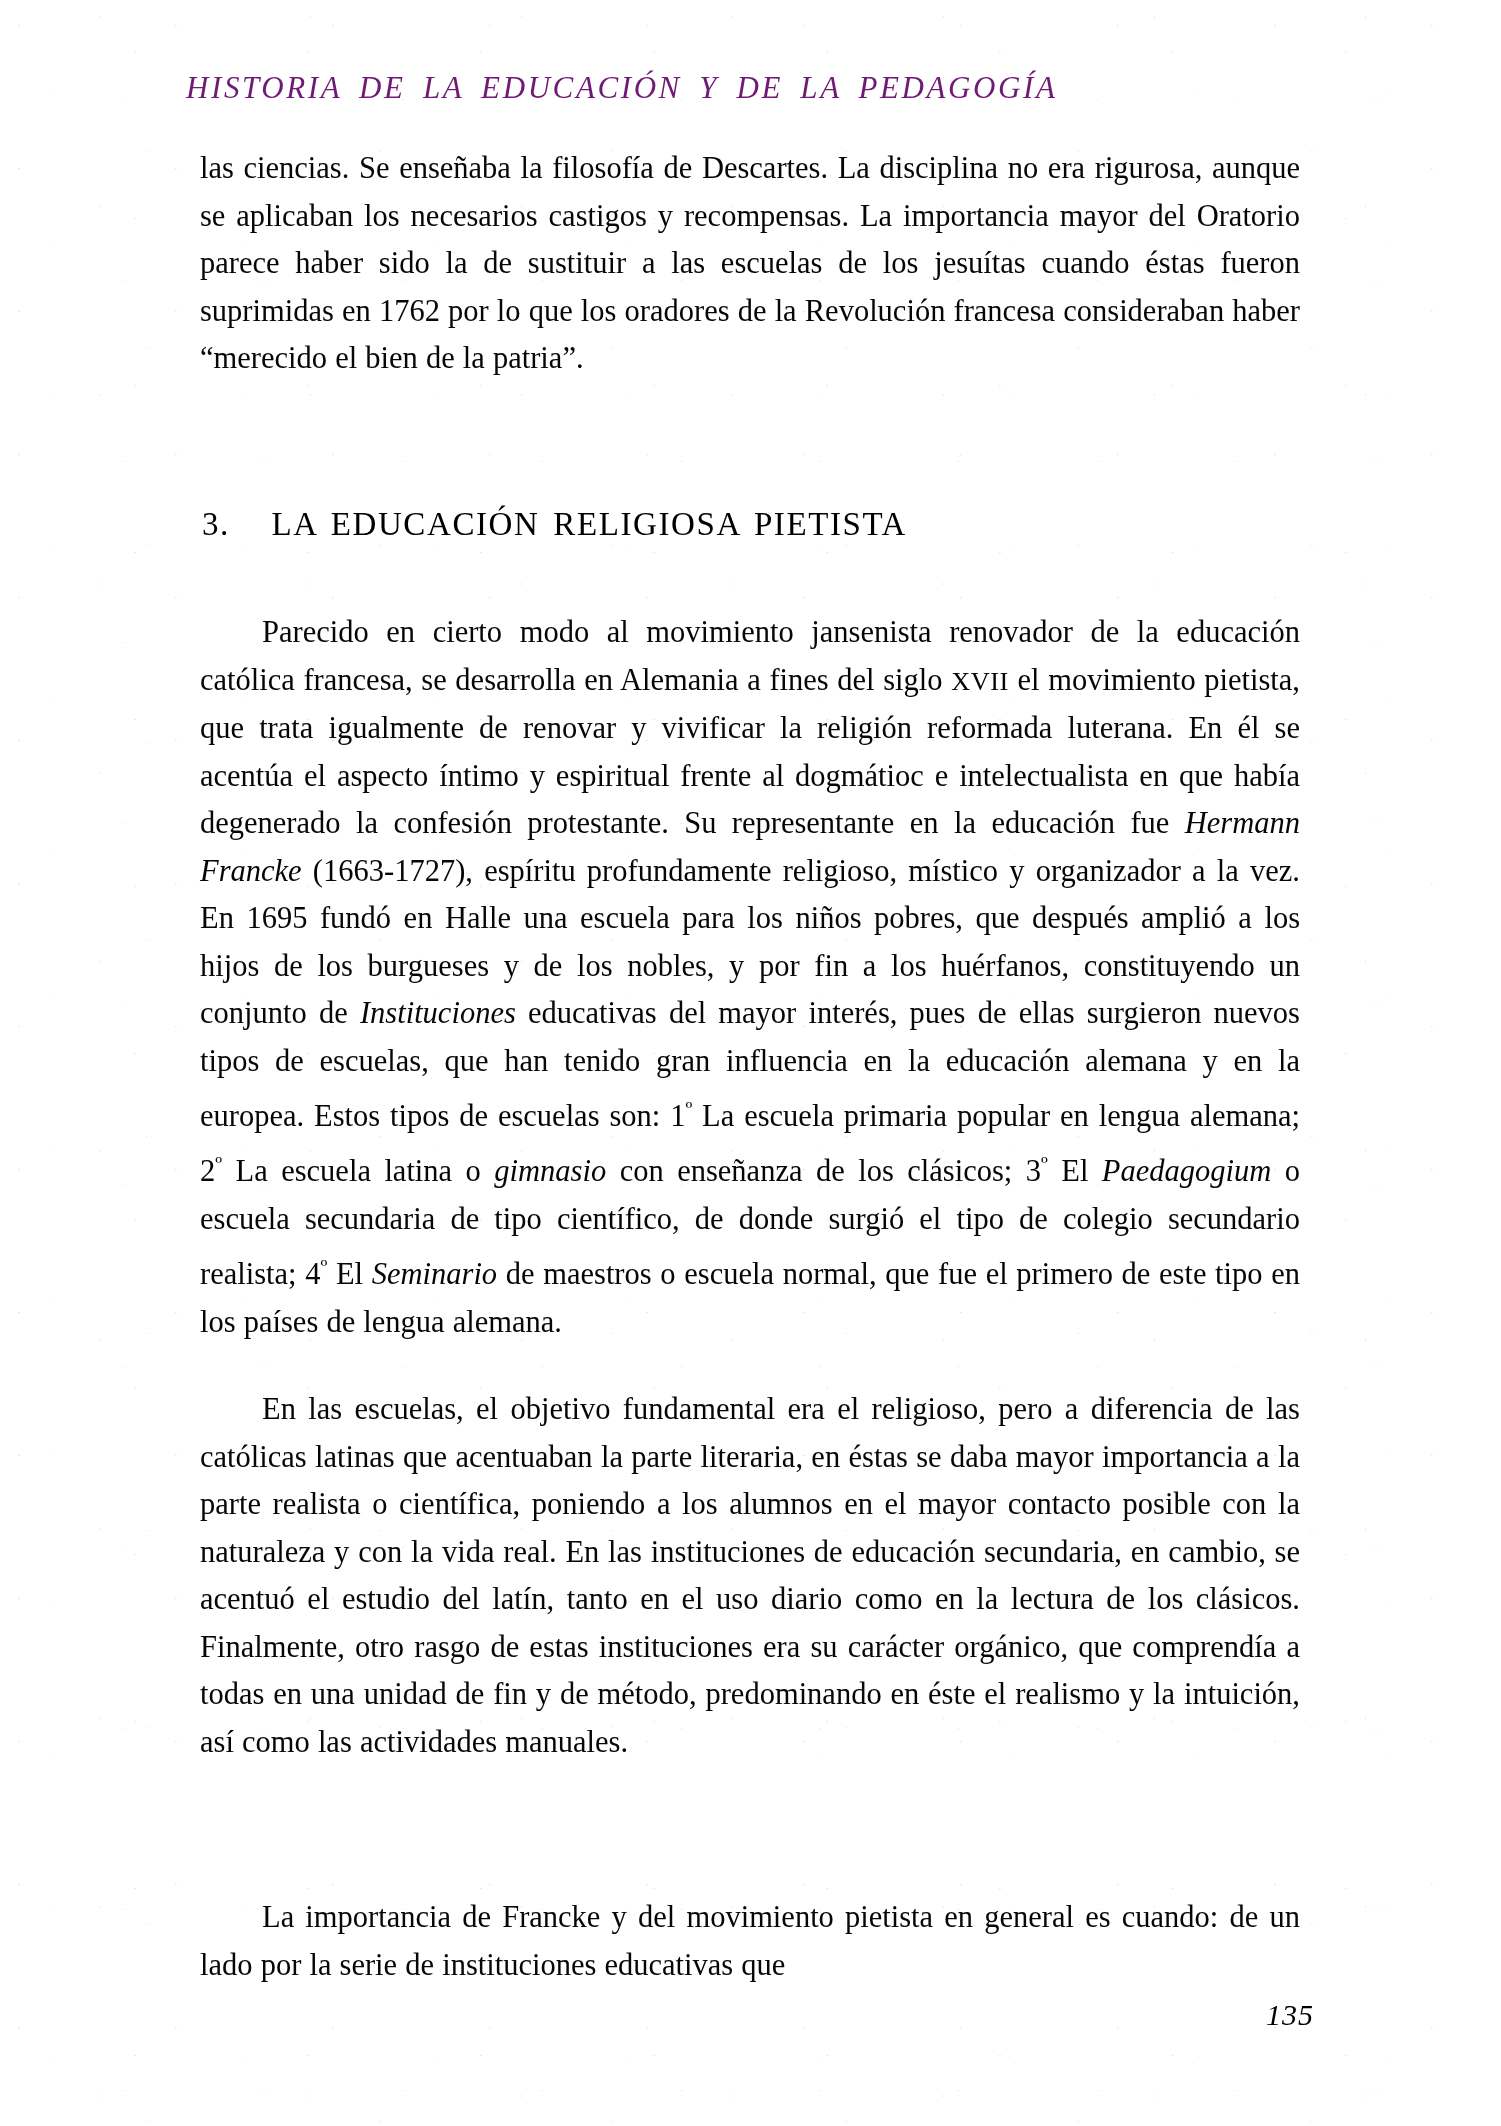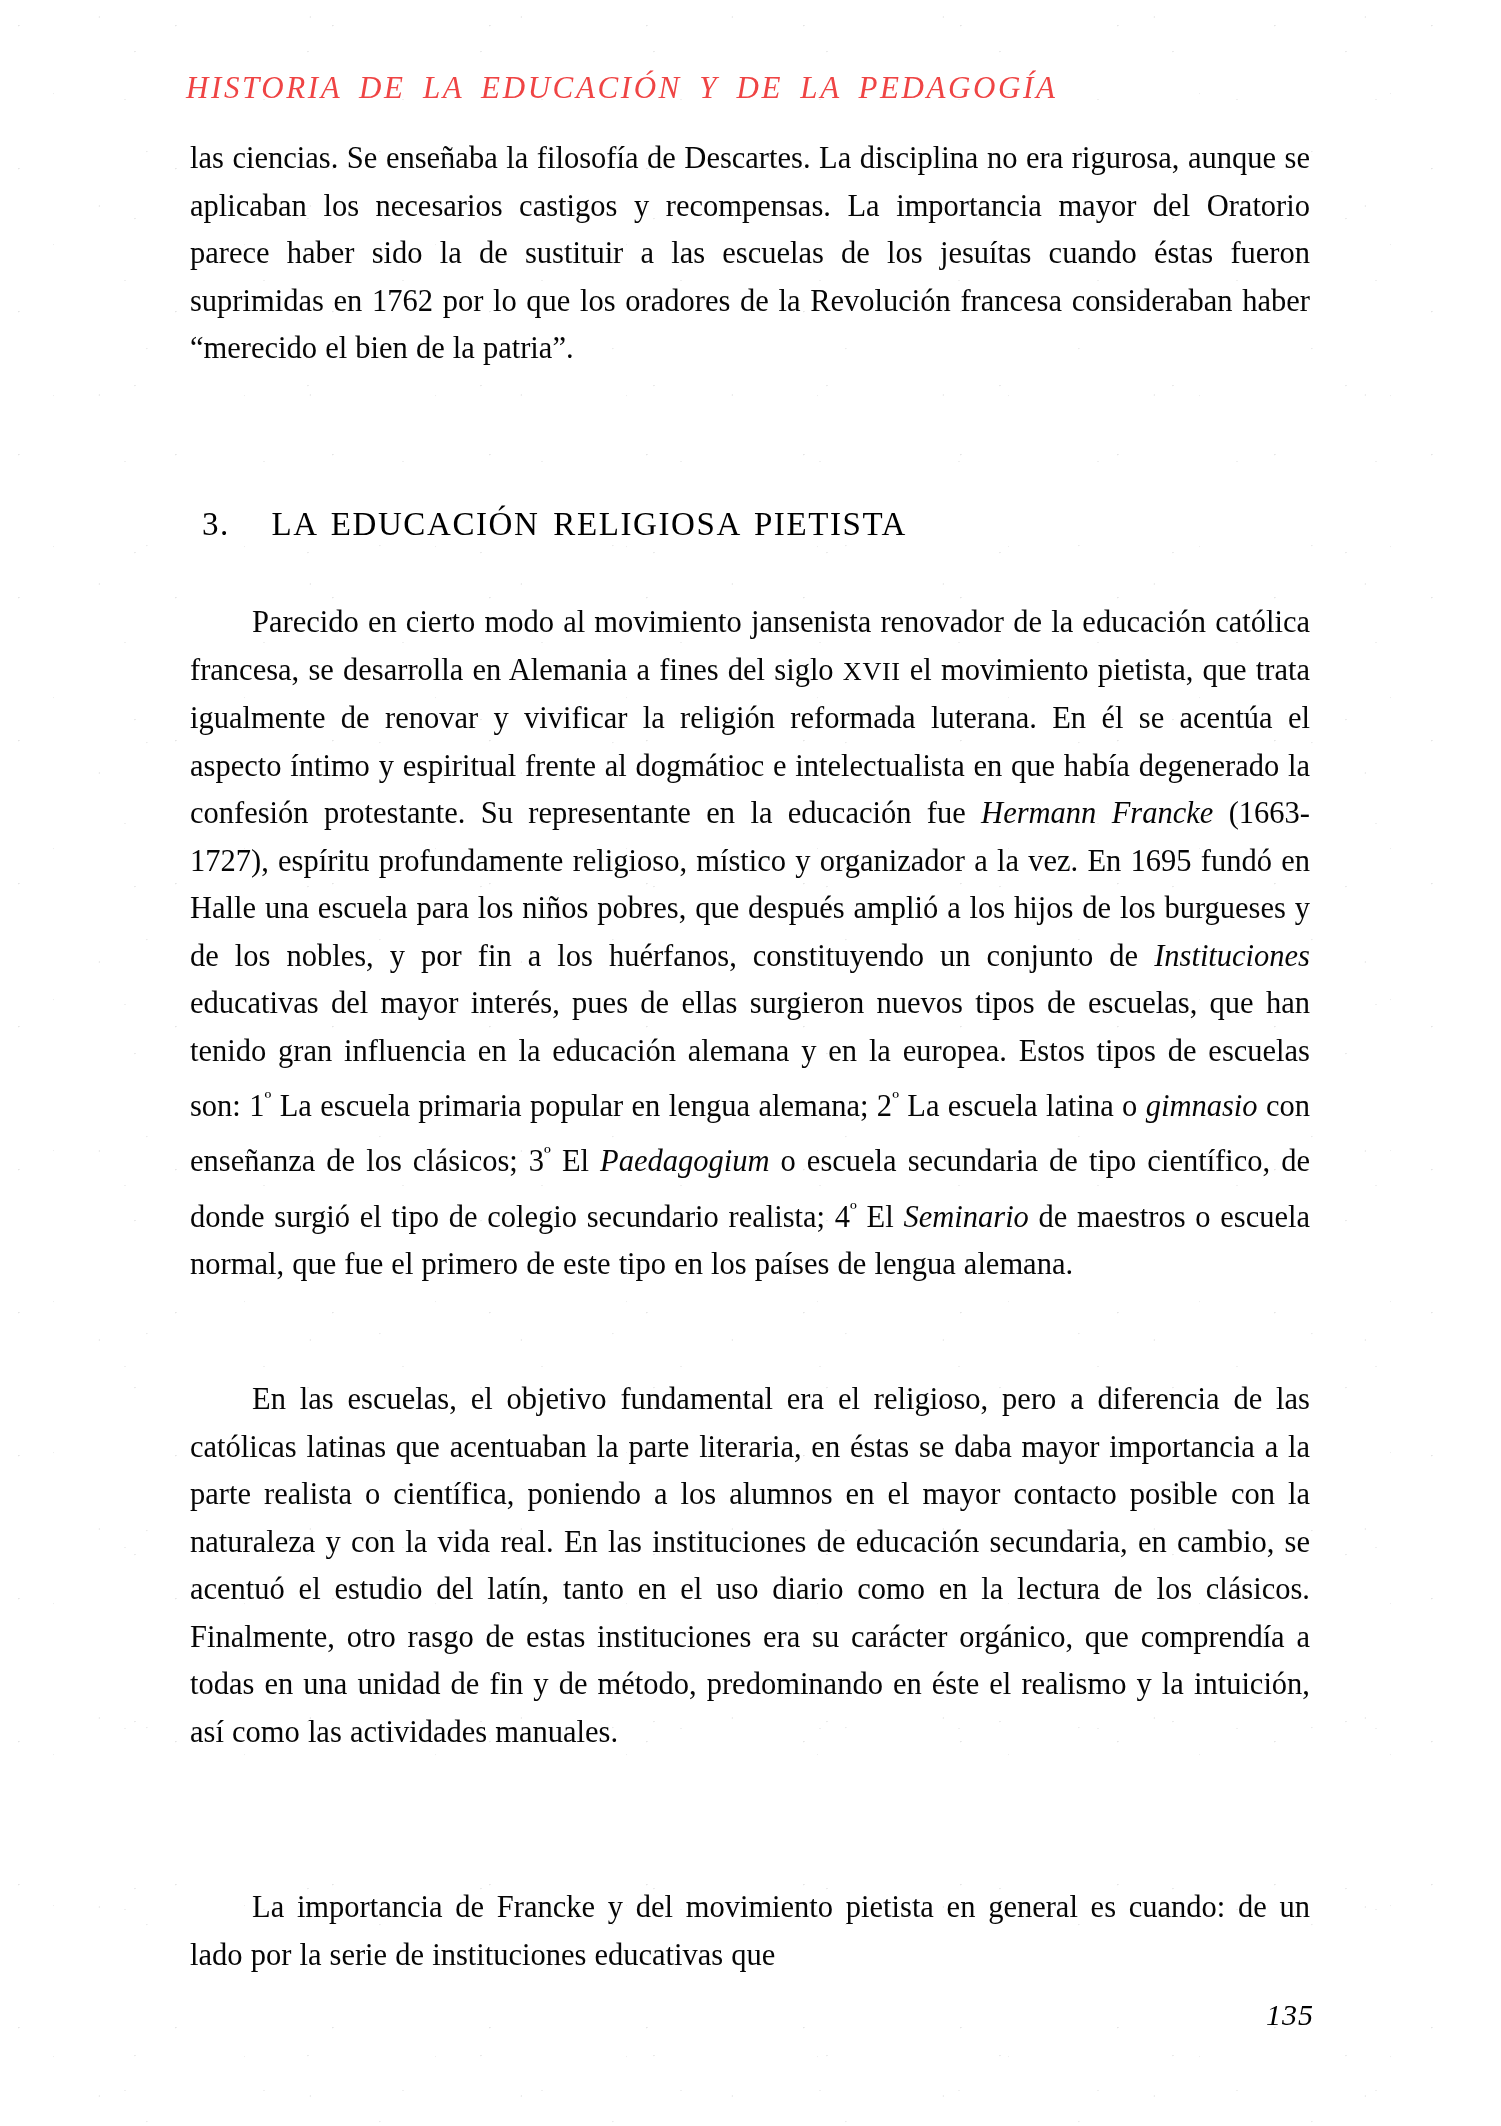--- a/index.html
+++ b/index.html
@@ -32,29 +32,29 @@
     position: absolute;
     top: 72px;
     left: 0;
     width: 1128px;
     font-style: italic;
     font-size: 31px;
     letter-spacing: 2.6px;
     word-spacing: 7px;
     white-space: nowrap;
     line-height: 1;
-    color: #ef4444;
+    color: #701a75;
   }
   .body-block {
     position: absolute;
     left: 0;
     width: 1128px;
   }
   p.para {
-    margin: 4px;
+    margin: 14px;
     font-size: 30.5px;
     line-height: 47.5px;
     text-align: justify;
     text-align-last: left;
     word-spacing: 0.5px;
     color: #060606;
   }
   p.para.indent { text-indent: 62px; }
   p.para.flush { text-indent: 0; }
 

